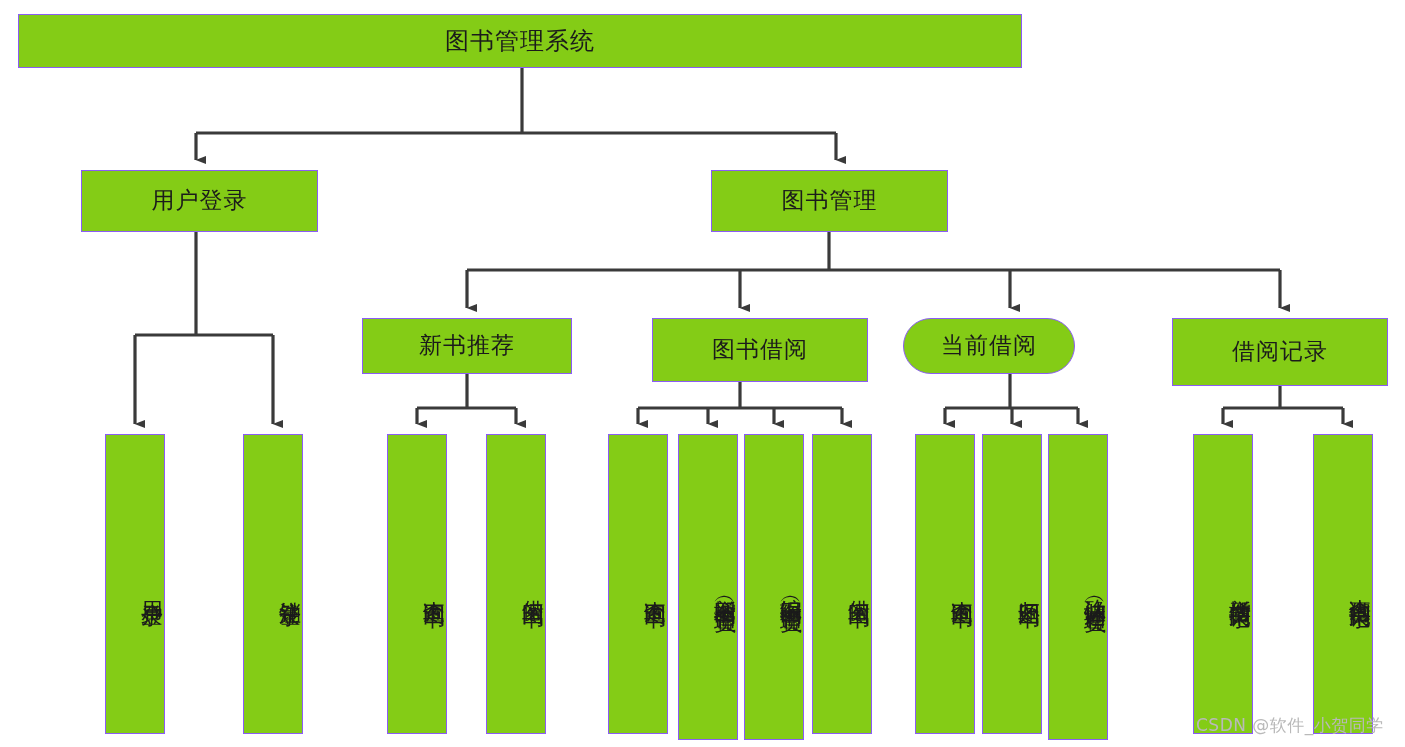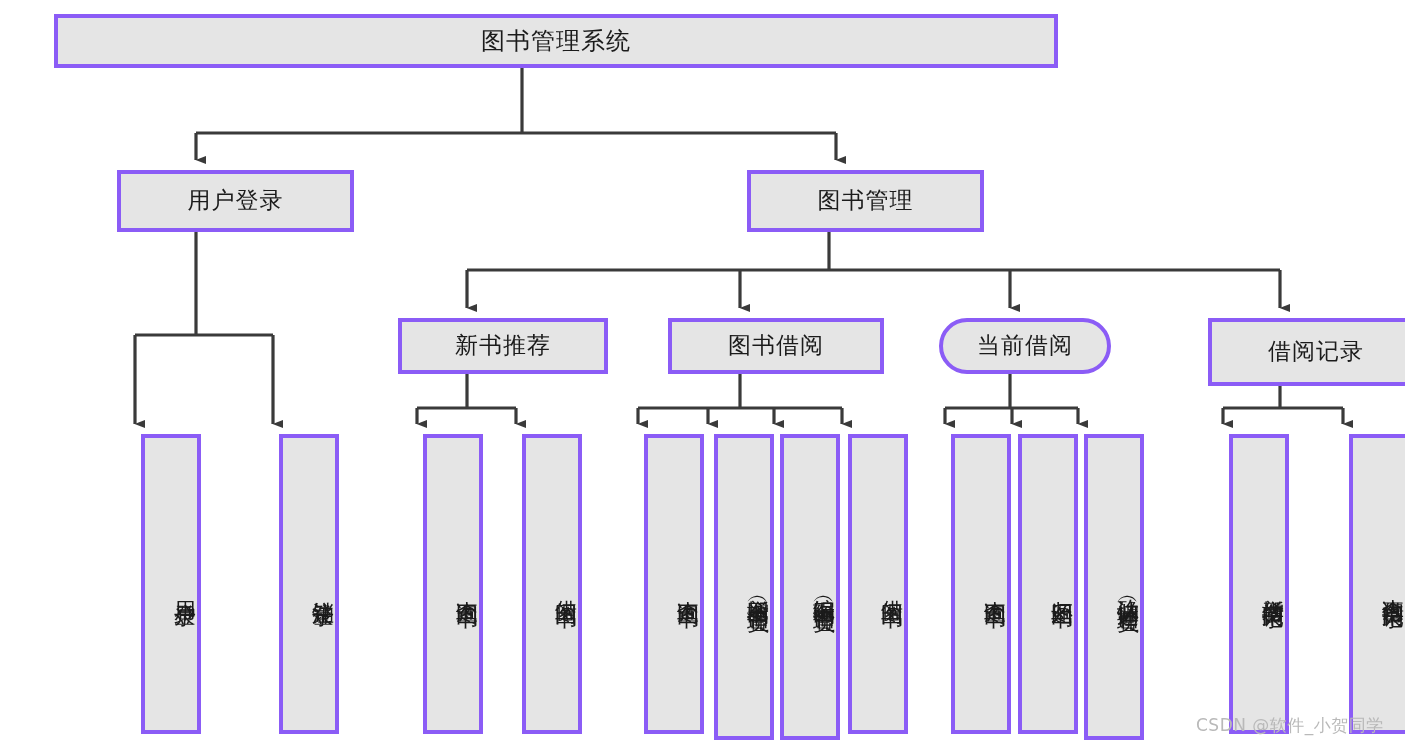--- a/index.html
+++ b/index.html
@@ -19,27 +19,26 @@
     position: absolute;
     left: 0;
     top: 0;
     width: 1405px;
     height: 747px;
     pointer-events: none;
   }
   .node {
     position: absolute;
     box-sizing: border-box;
-    border: 4px solid #8b5cf6;
-    background: #e5e5e5;
+    border: 1px solid #8b5cf6;
+    background: #84cc16;
     display: flex;
     align-items: center;
     justify-content: center;
     color: #1b1b1b;
-    margin-left: 36px;
   }
   .node.h {
     font-size: 23px;
     letter-spacing: 1px;
     line-height: 1.1;
   }
   .node.v {
     writing-mode: vertical-rl;
     text-orientation: upright;
     font-size: 22px;
@@ -128,21 +127,21 @@
   <div class="node h" style="left:81px; top:170px; width:237px; height:62px;">
     <span>用户登录</span>
   </div>
   <div class="node h" style="left:362px; top:318px; width:210px; height:56px;">
     <span>新书推荐</span>
   </div>
 
   <div class="node h" style="left:711px; top:170px; width:237px; height:62px;">
     <span>图书管理</span>
   </div>
-  <div class="node h" style="left:632px; top:318px; width:216px; height:56px;">
+  <div class="node h" style="left:652px; top:318px; width:216px; height:64px;">
     <span>图书借阅</span>
   </div>
   <div class="node h" style="left:903px; top:318px; width:172px; height:56px;border-radius:28px;">
     <span>当前借阅</span>
   </div>
   <div class="node h" style="left:1172px; top:318px; width:216px; height:68px;">
     <span>借阅记录</span>
   </div>
 
   <div class="node v" style="left:105px; top:434px; width:60px; height:300px;">

